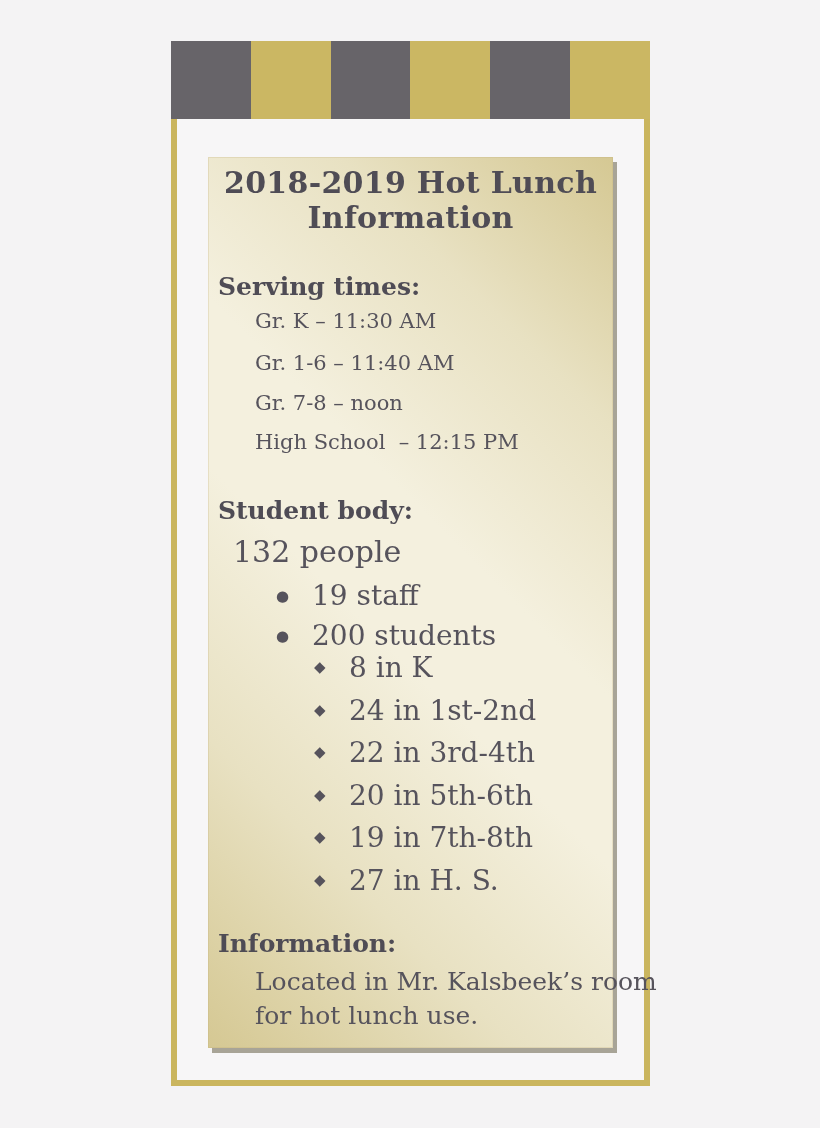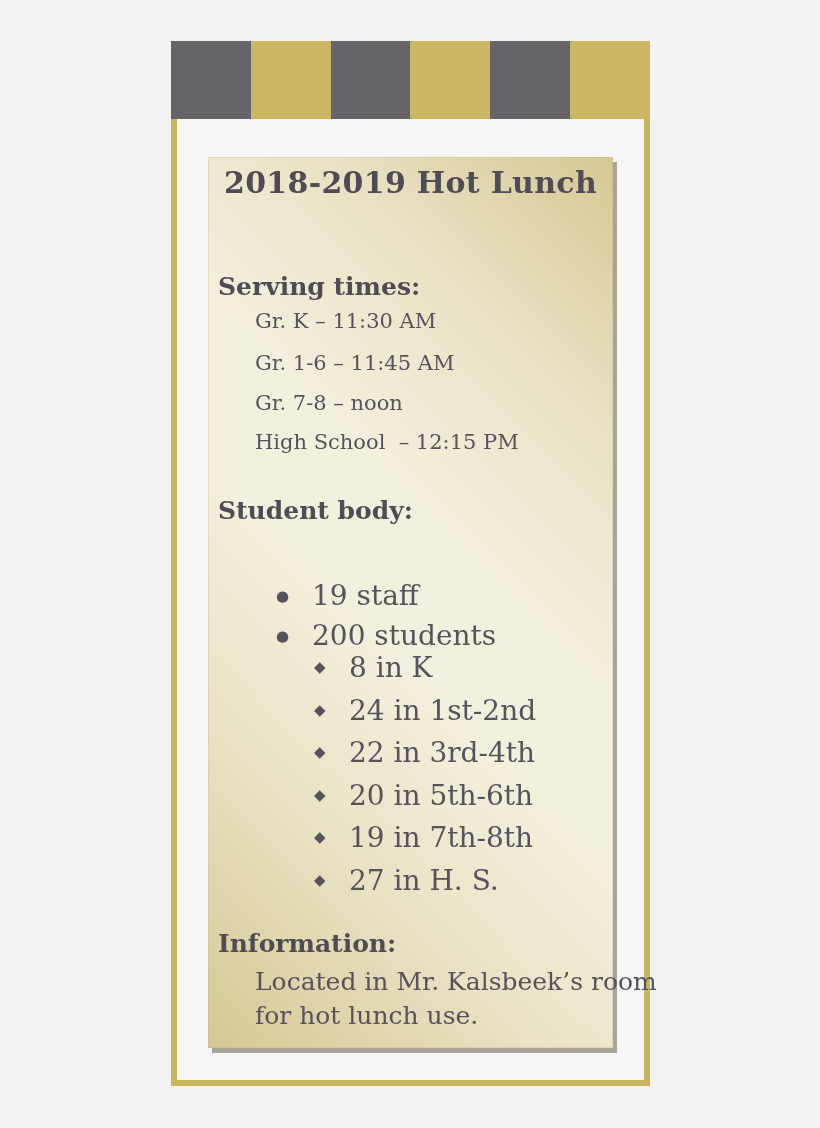--- a/index.html
+++ b/index.html
@@ -112,31 +112,33 @@
     <div class="stripe" style="background: rgb(103, 100, 105);"></div>
     <div class="stripe" style="background: rgb(203, 183, 99);"></div>
   </div>
 
   <div class="frame"></div>
 
   <div class="card">
 
     <div class="card-title">
       <div>2018-2019 Hot Lunch</div>
+      <div>Information</div>
     </div>
 
     <div class="sec-heading" style="top:114px">Serving times:</div>
 
     <div class="serve-item" style="top:146px">Gr. K – 11:30 AM</div>
-    <div class="serve-item" style="top:188px">Gr. 1-6 – 11:45 AM</div>
+    <div class="serve-item" style="top:188px">Gr. 1-6 – 11:40 AM</div>
     <div class="serve-item" style="top:228px">Gr. 7-8 – noon</div>
     <div class="serve-item" style="top:267px">High School  – 12:15 PM</div>
 
     <div class="sec-heading" style="top:338px">Student body:</div>
 
+    <div class="total-line" style="top:375px">132 people</div>
 
     <div class="brow" style="top:420px">
       <span class="marker">●</span>
       <span style="position:static">19 staff</span>
     </div>
     <div class="brow" style="top:460px">
       <span class="marker">●</span>
       <span style="position:static">200 students</span>
     </div>
 

